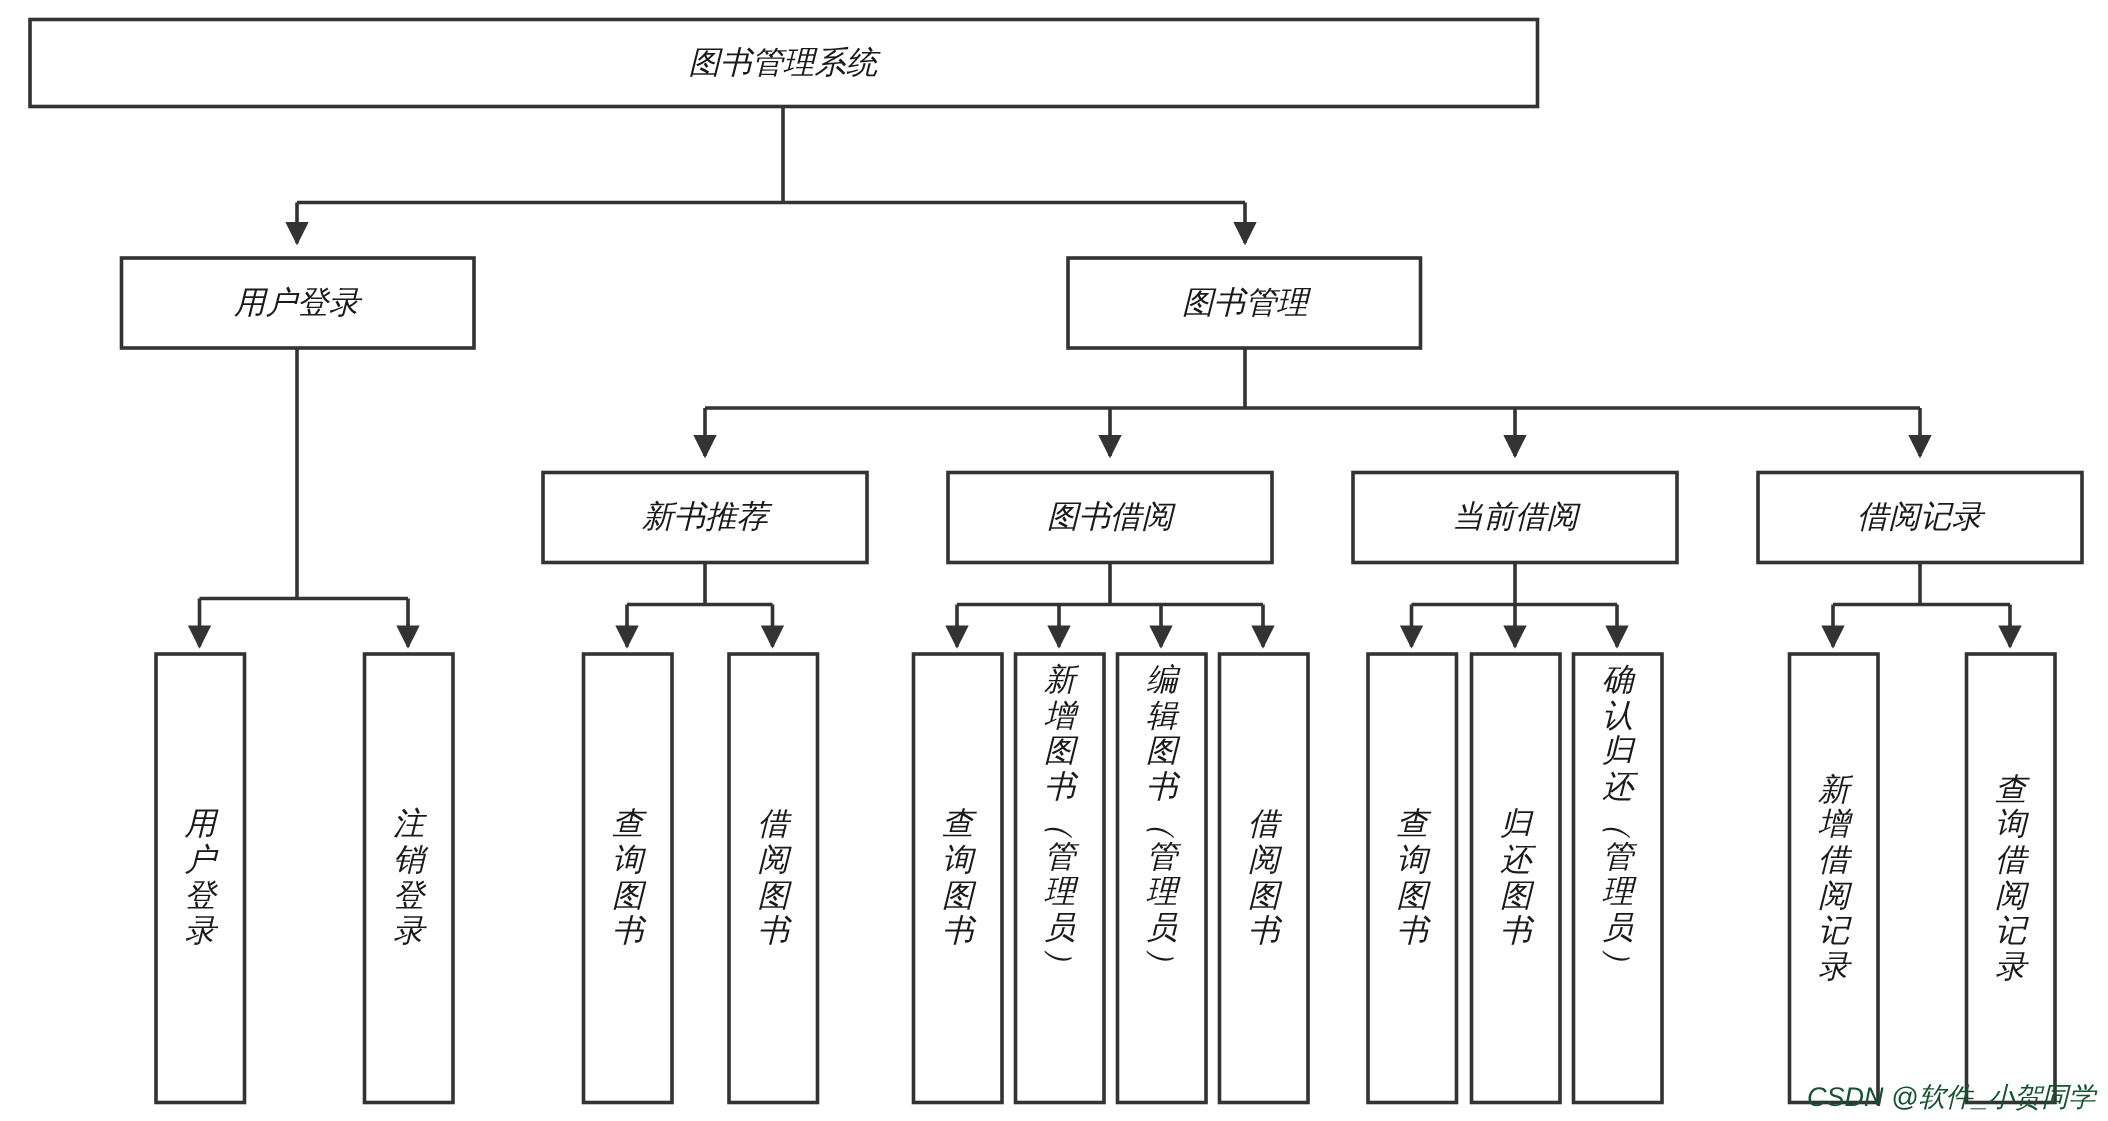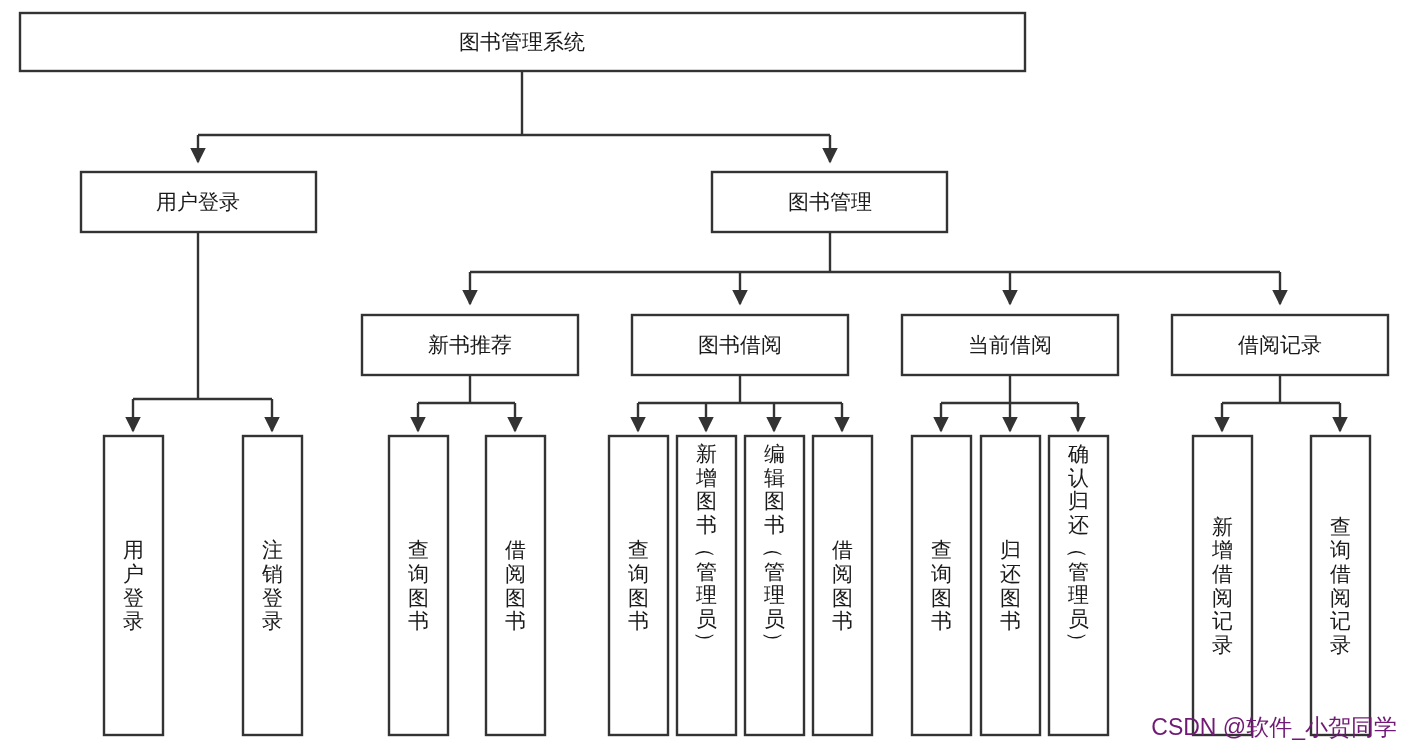--- a/index.html
+++ b/index.html
@@ -11,20 +11,21 @@
     width: 1405px;
     height: 747px;
     overflow: hidden;
     font-family: "Liberation Sans", "DejaVu Sans", sans-serif;
   }
   #diagram-root {
     position: relative;
     width: 1405px;
     height: 747px;
     background: #ffffff;
+    font-style: italic;
   }
   svg#tree-svg {
     position: absolute;
     left: 0;
     top: 0;
     width: 1405px;
     height: 747px;
   }
   .node-box {
     fill: #ffffff;
@@ -61,22 +62,22 @@
   }
   .vert-char {
     display: block;
     text-align: center;
   }
   .watermark {
     position: absolute;
     right: 8px;
     bottom: 4px;
     font-family: "Liberation Sans", "DejaVu Sans", sans-serif;
-    font-size: 23px;
-    color: #701a75;
+    font-size: 18px;
+    color: #14532d;
     white-space: nowrap;
     margin-left: 16px;
   }
 </style>
 </head>
 <body>
 
 <div id="diagram-root">
 
   <svg id="tree-svg" viewBox="0 0 1405 747">

